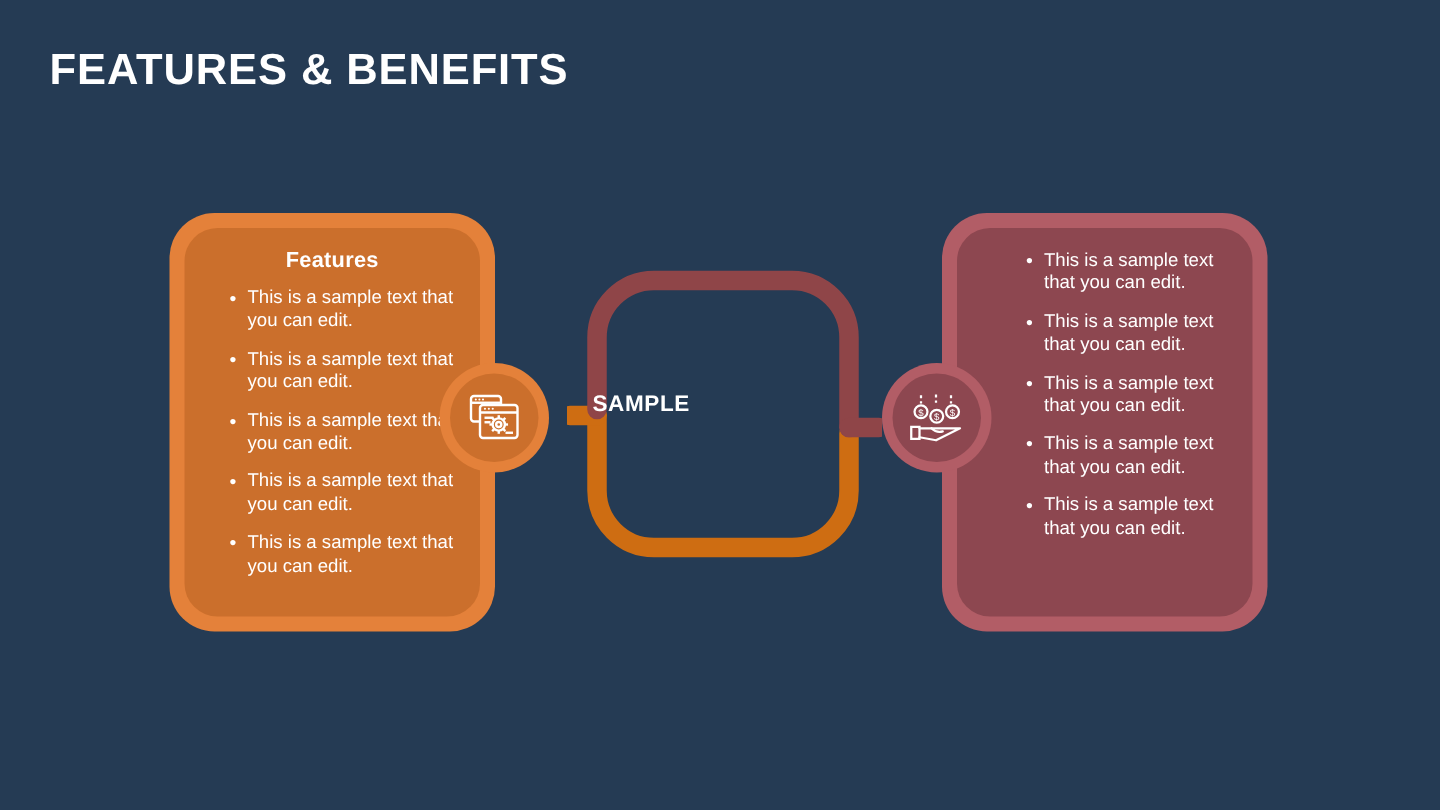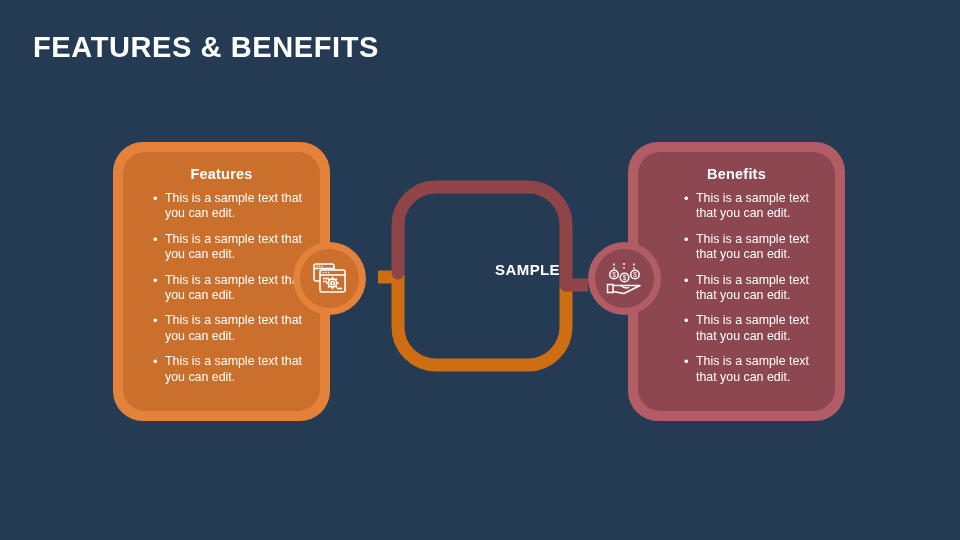--- a/index.html
+++ b/index.html
@@ -98,21 +98,21 @@
     top: 165px;
     width: 210px;
     height: 205px;
   }
 
   #center-headline {
     position: absolute;
     left: 395px;
     top: 248px;
     width: 165px;
-    text-align: right;
+    text-align: left;
     color: #ffffff;
     font-size: 15px;
     font-weight: bold;
     line-height: 20px;
     letter-spacing: 0.4px;
   }
 
   
   .icon-circle {
     position: absolute;
@@ -181,21 +181,20 @@
         <li class="bullet-item">
           <span class="bullet-dot">•</span>
           <span>This is a sample text that you can edit.</span>
         </li>
       </ul>
     </div>
   </div>
 
   <div id="panel-benefits" class="panel">
     <div class="panel-inner">
-      <div class="panel-heading">Benefits</div>
       <ul class="bullet-list">
         <li class="bullet-item">
           <span class="bullet-dot">•</span>
           <span>This is a sample text that you can edit.</span>
         </li>
         <li class="bullet-item">
           <span class="bullet-dot">•</span>
           <span>This is a sample text that you can edit.</span>
         </li>
         <li class="bullet-item">

